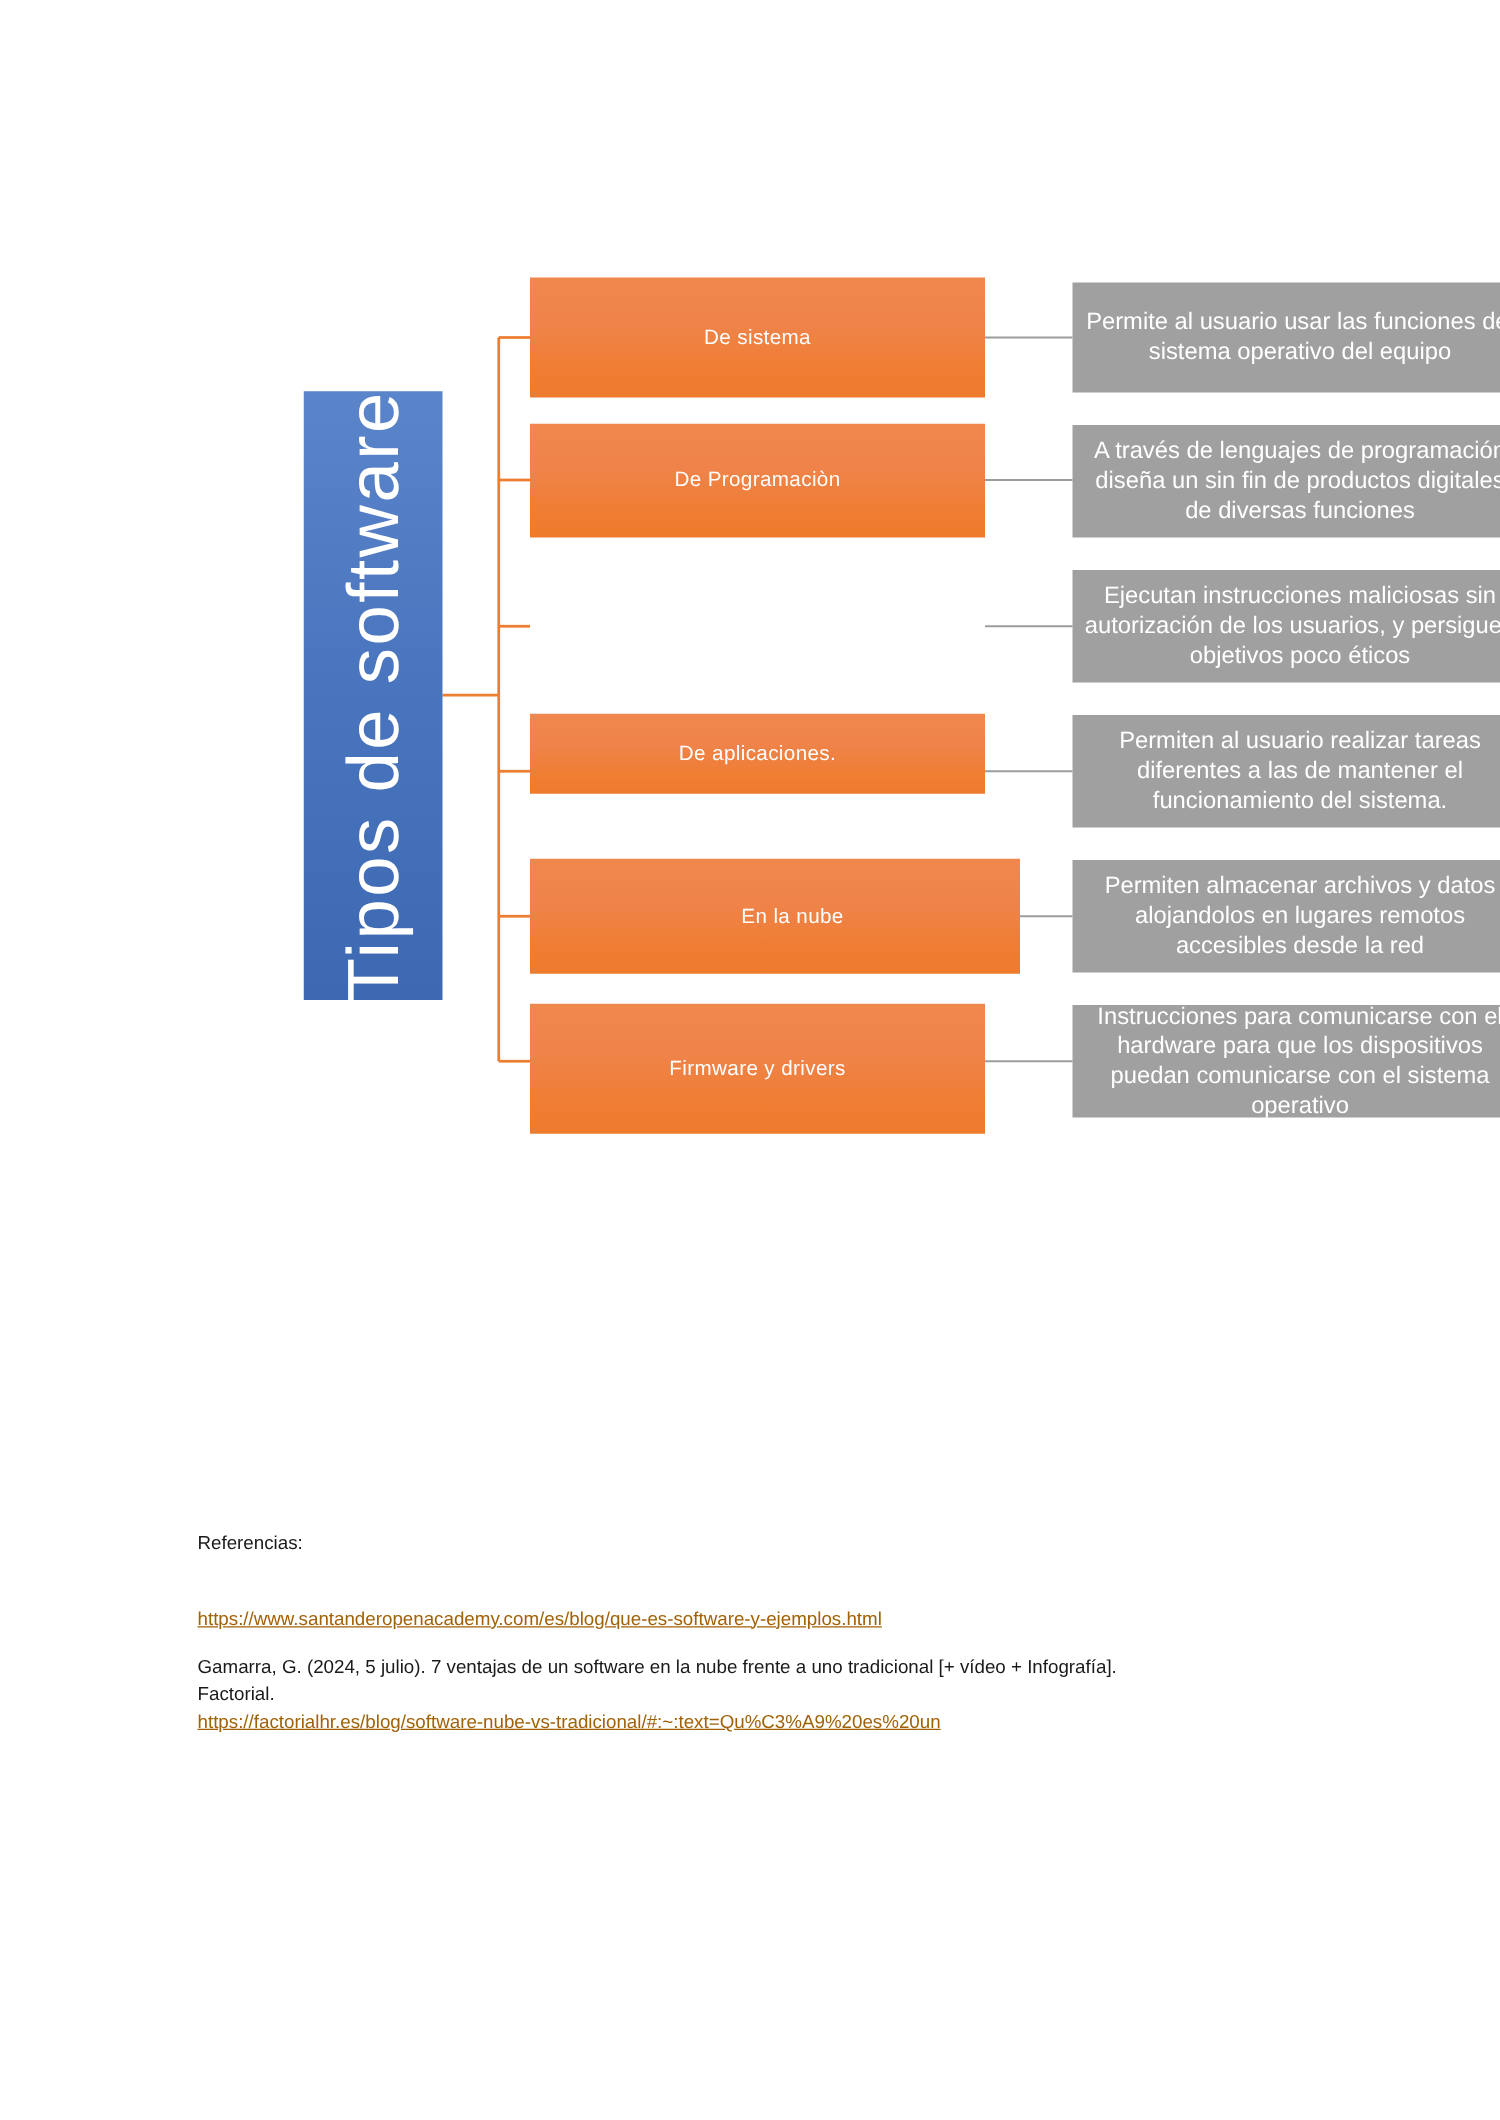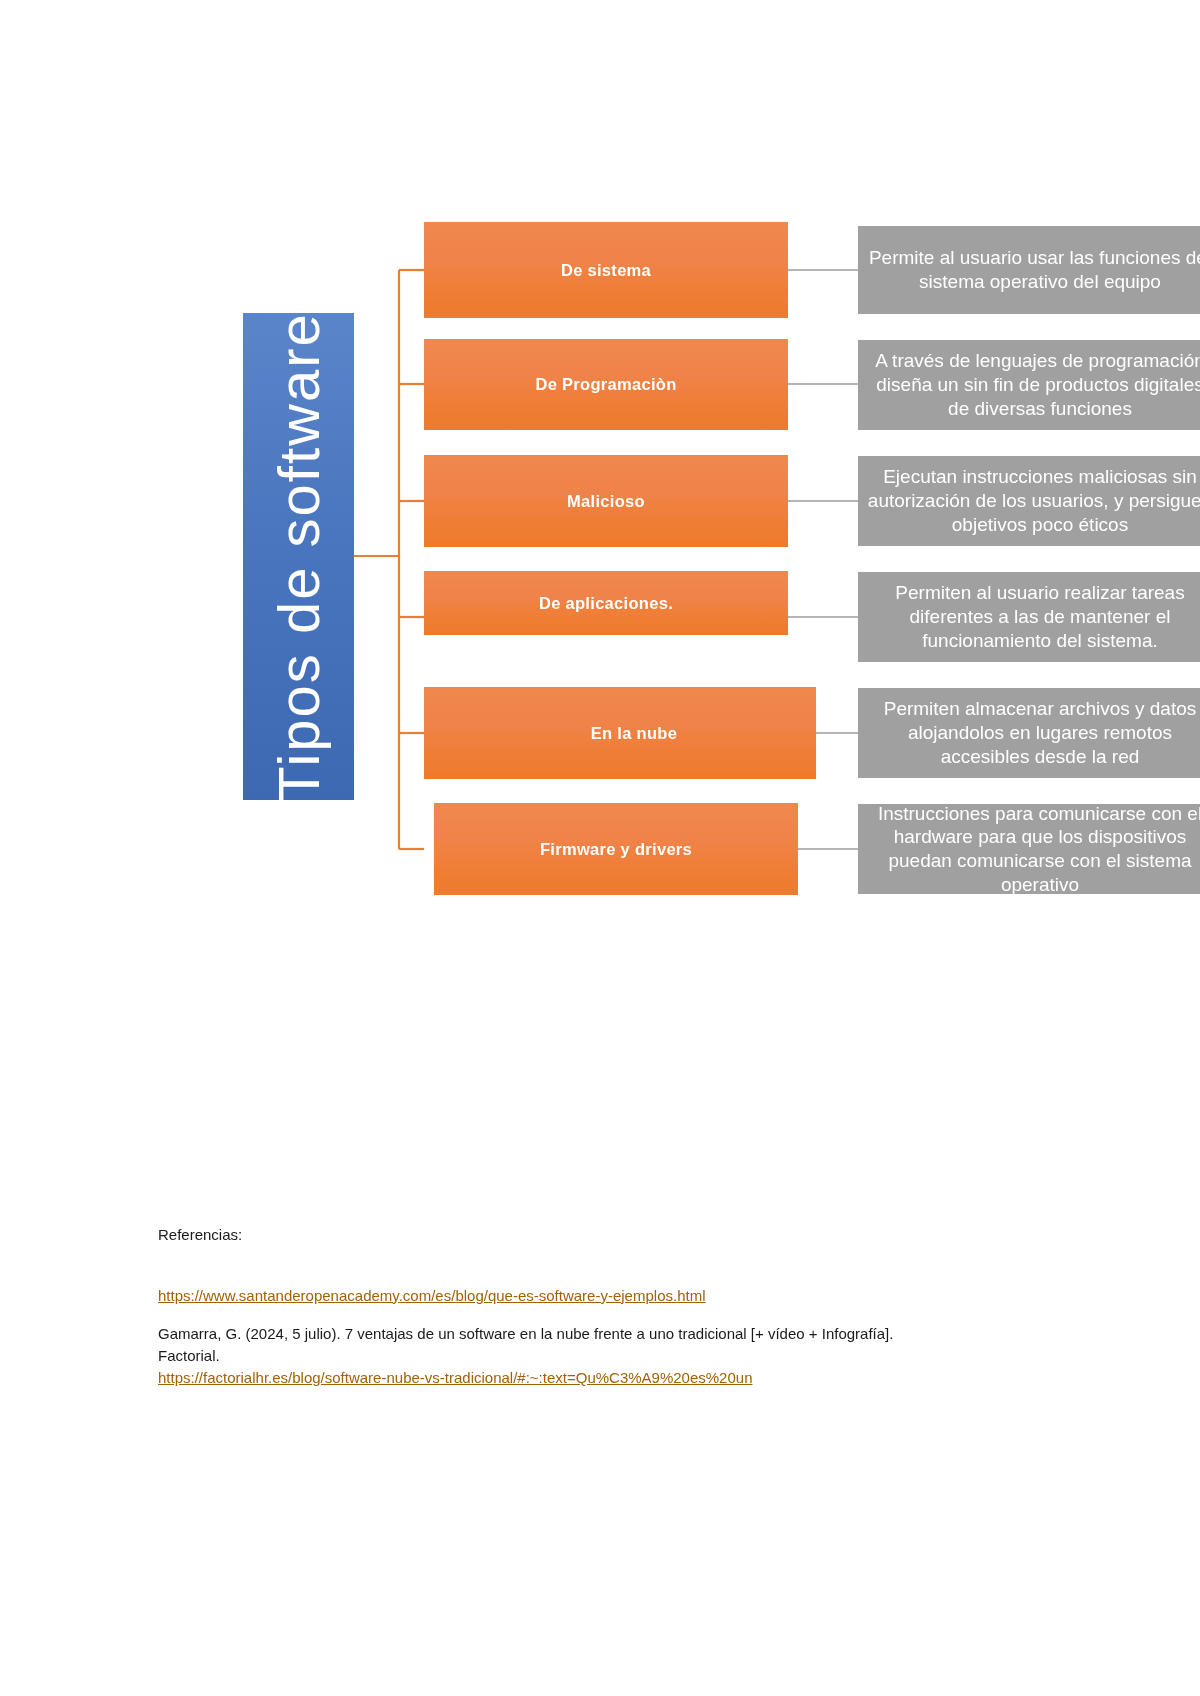--- a/index.html
+++ b/index.html
@@ -59,21 +59,21 @@
   }
 
   
   .cat-box {
     position: absolute;
     left: 424px;
     width: 364px;
     background: linear-gradient(to bottom, #f0884e 0%, #ef8349 40%, #ef7d33 75%, #ee7b2c 100%);
     color: #ffffff;
     font-size: 16.5px;
-    font-weight: 700;
+    font-weight: 400;
     display: flex;
     align-items: center;
     justify-content: center;
     text-align: center;
     letter-spacing: 0.3px;
   }
 
   
   .desc-box {
     position: absolute;
@@ -145,30 +145,27 @@
   <div id="root-node">
     <div id="root-label">Tipos de software</div>
   </div>
 
   <div class="cat-box" style="top:222px;height:96px;">
     <span>De sistema</span>
   </div>
   <div class="cat-box" style="top:339px;height:91px;">
     <span>De Programaciòn</span>
   </div>
-  <div class="cat-box" style="top:455px;height:92px;">
-    <span>Malicioso</span>
-  </div>
   <div class="cat-box" style="top:571px;height:64px;">
     <span>De aplicaciones.</span>
   </div>
   <div class="cat-box" style="top:687px;height:92px;padding-left:28px;">
     <span>En la nube</span>
   </div>
-  <div class="cat-box" style="top:803px;height:92px;margin-left:10px;">
+  <div class="cat-box" style="top:803px;height:104px;">
     <span>Firmware y drivers</span>
   </div>
 
   <div class="desc-box" style="top:226px;height:88px;">
     <span>Permite al usuario usar las funciones del sistema operativo del equipo</span>
   </div>
   <div class="desc-box" style="top:340px;height:90px;">
     <span>A través de lenguajes de programación diseña un sin fin de productos digitales de diversas funciones</span>
   </div>
   <div class="desc-box" style="top:456px;height:90px;">

